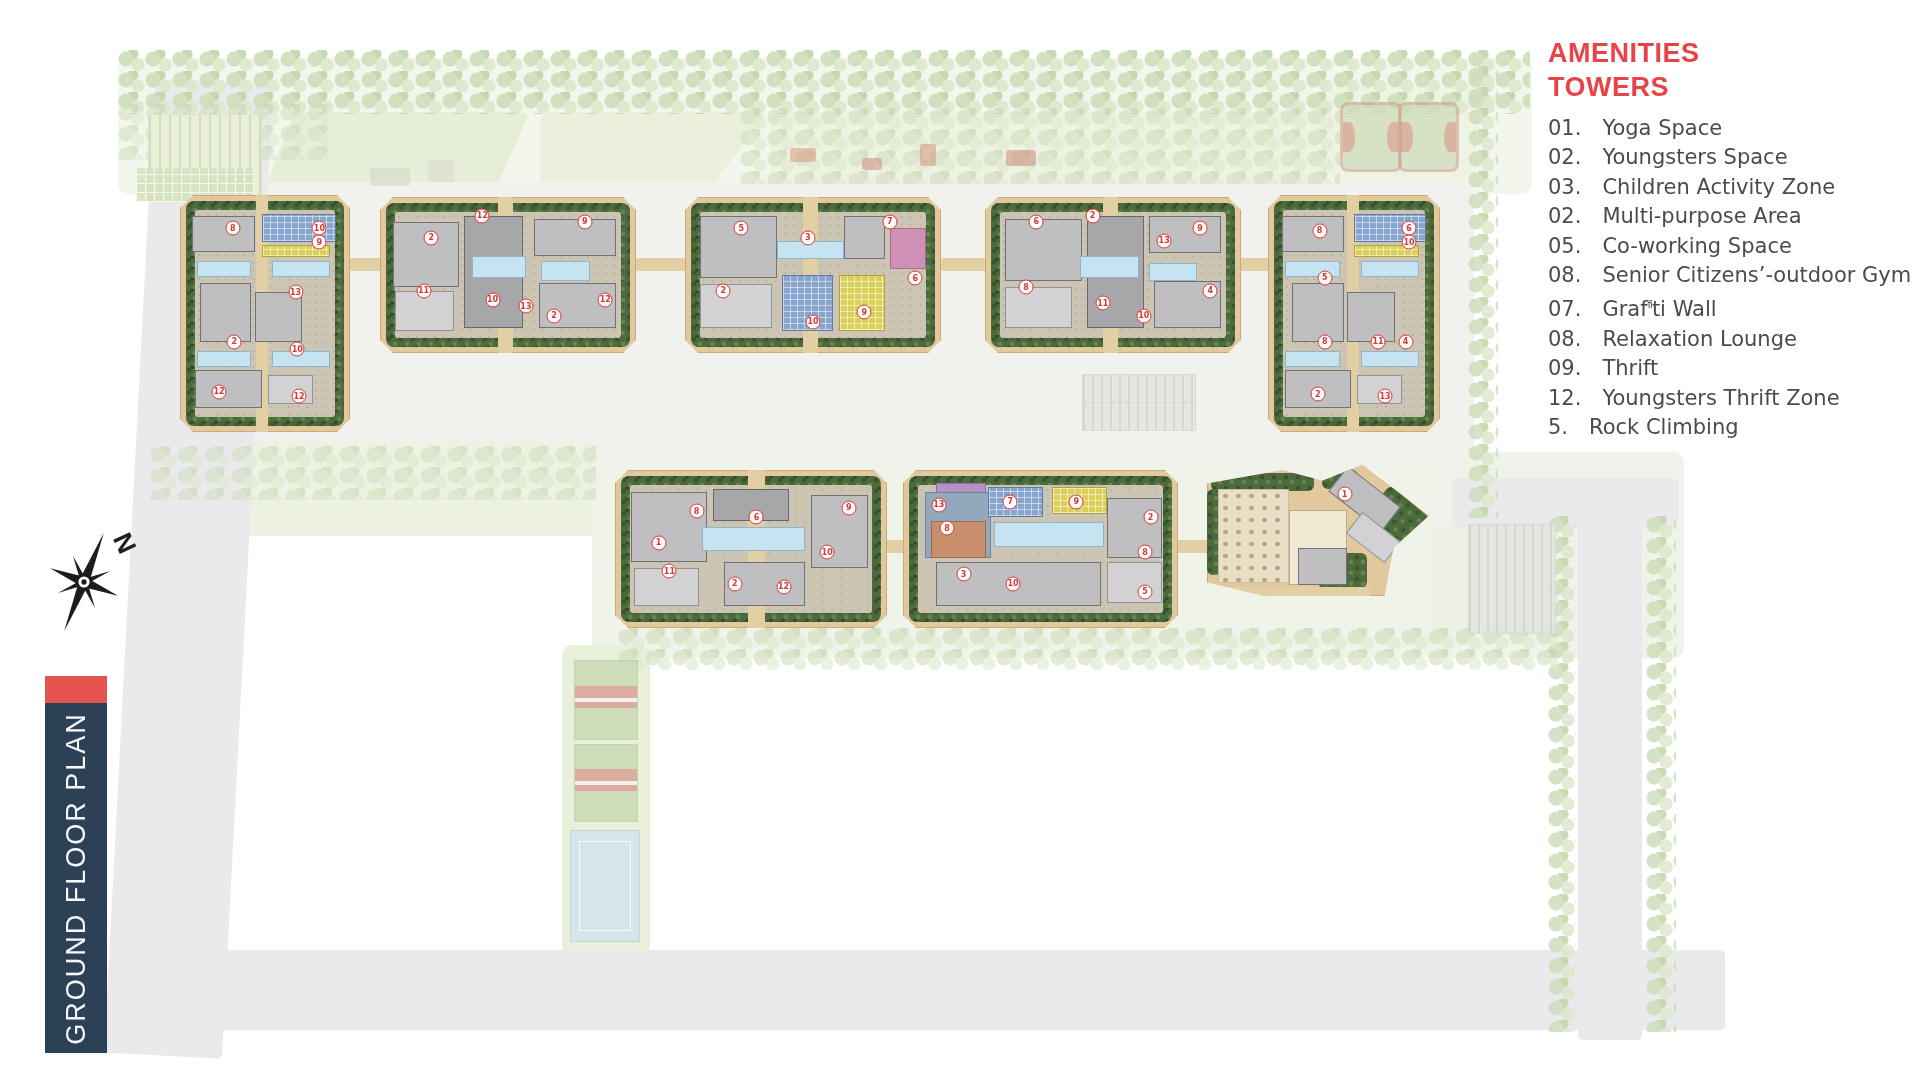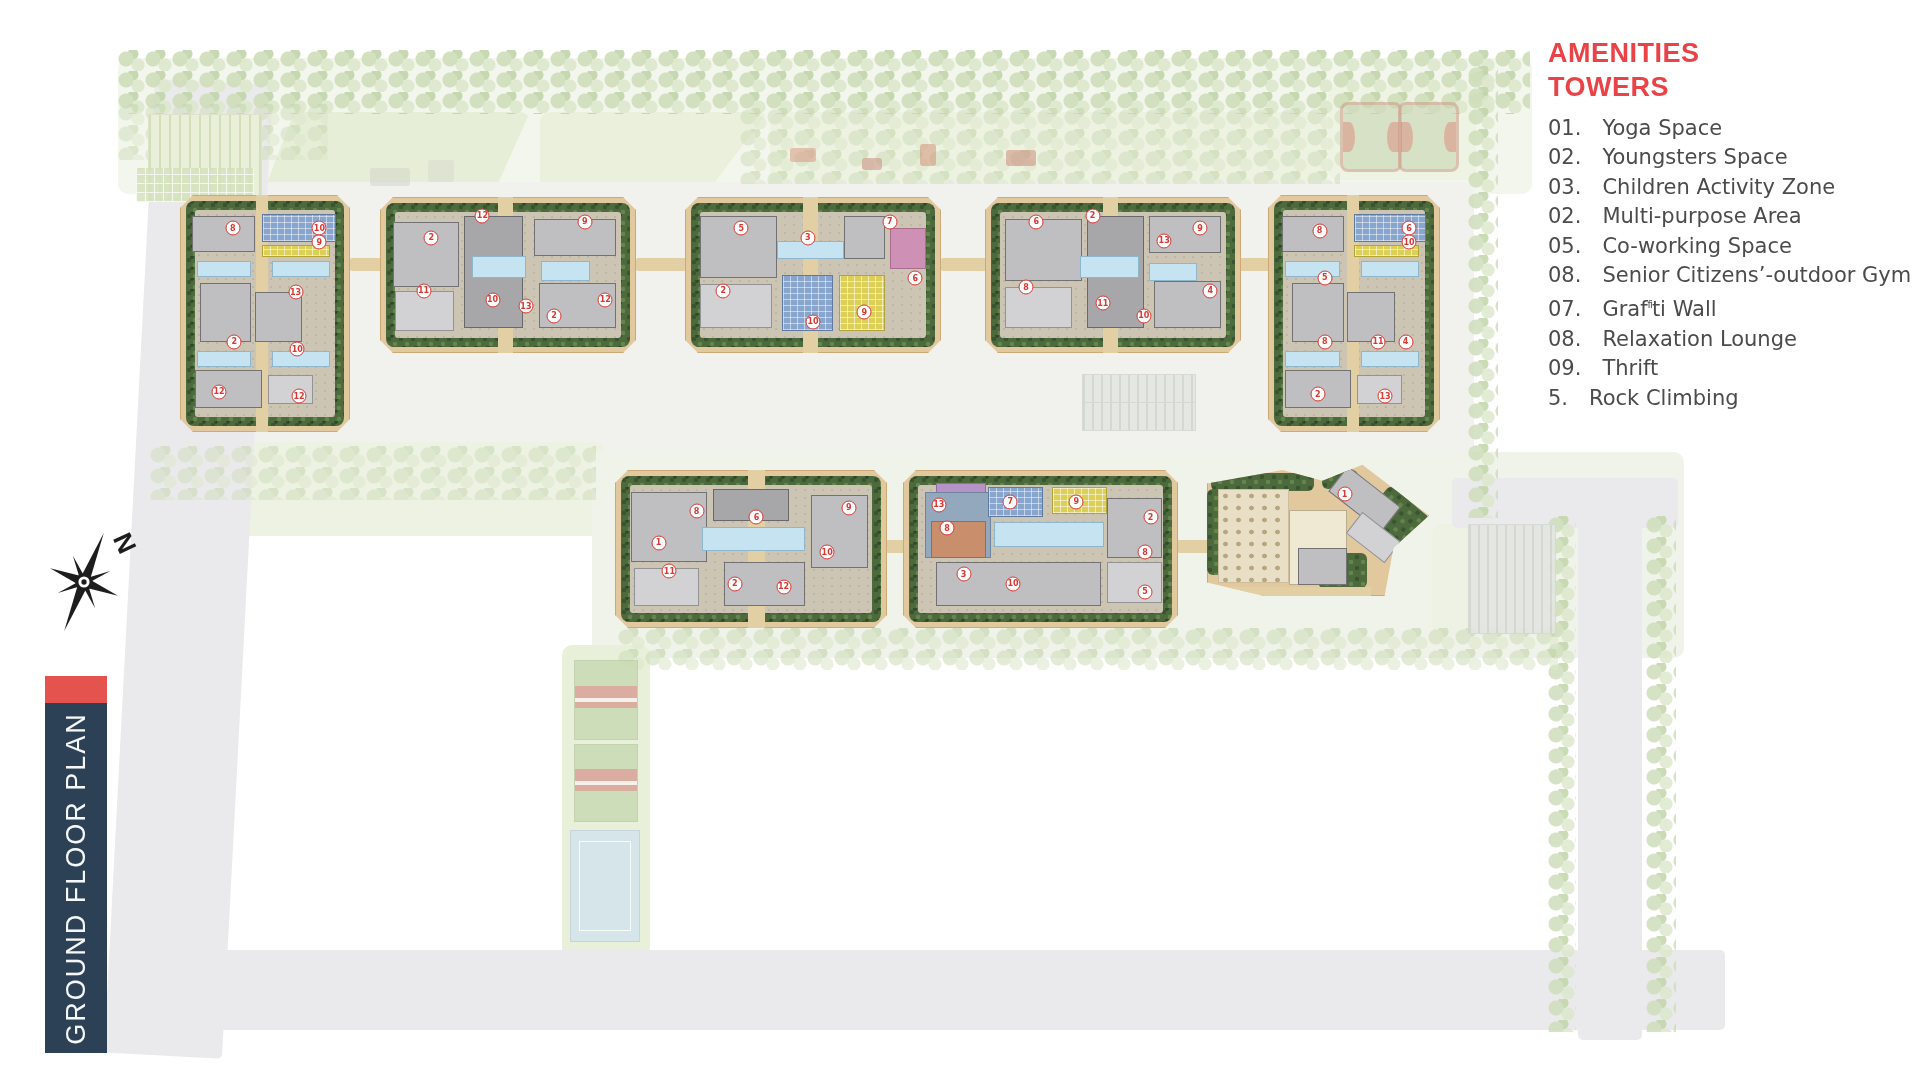--- a/index.html
+++ b/index.html
@@ -330,17 +330,18 @@
     <ol id="legend-items">
         <li><span class="num">01.</span><span class="lab">Yoga Space</span></li>
         <li><span class="num">02.</span><span class="lab">Youngsters Space</span></li>
         <li><span class="num">03.</span><span class="lab">Children Activity Zone</span></li>
         <li><span class="num">02.</span><span class="lab">Multi-purpose Area</span></li>
         <li><span class="num">05.</span><span class="lab">Co-working Space</span></li>
         <li><span class="num">08.</span><span class="lab">Senior Citizens’-outdoor Gym</span></li>
         <li><span class="num">07.</span><span class="lab">Graf<span class="lig">fi</span>ti Wall</span></li>
         <li><span class="num">08.</span><span class="lab">Relaxation Lounge</span></li>
         <li><span class="num">09.</span><span class="lab">Thrift</span></li>
+        <li><span class="num">12.</span><span class="lab">Youngsters Thrift Zone</span></li>
         <li><span class="num">5.</span><span class="lab">Rock Climbing</span></li>
       </ol>
   </div>
 
 </div>
 
 </body></html>

